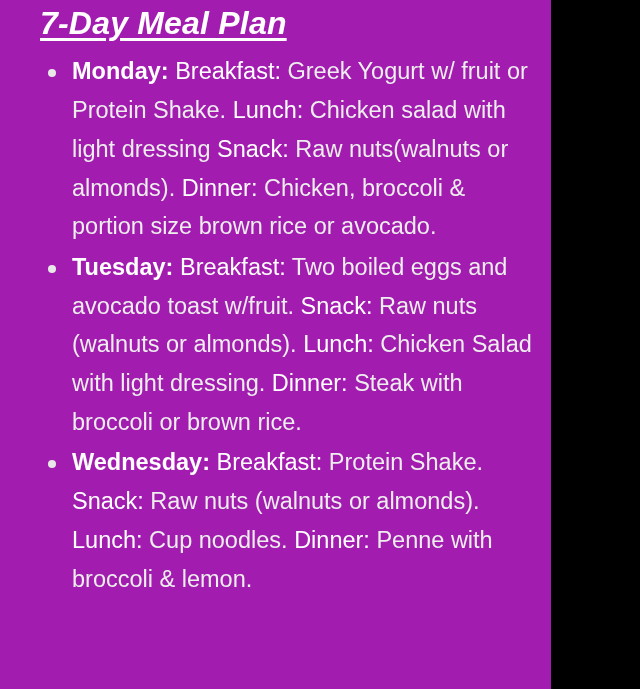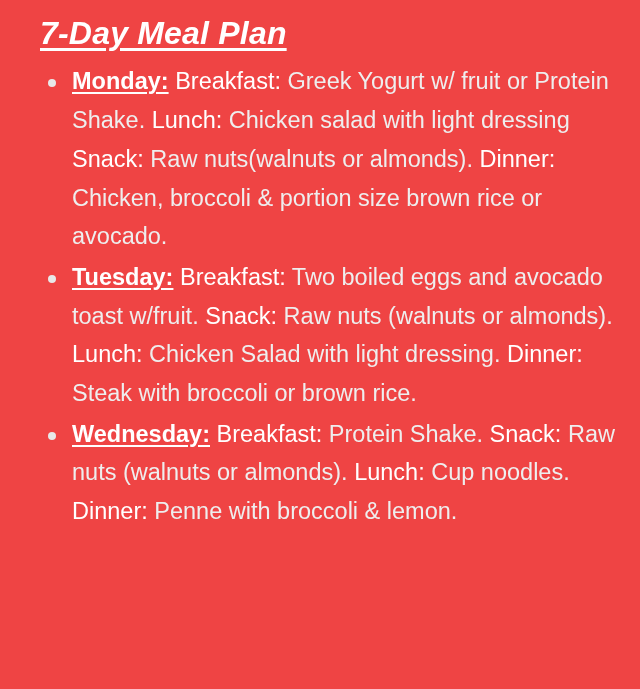--- a/index.html
+++ b/index.html
@@ -8,25 +8,25 @@
     background: #000000;
     width: 640px;
     height: 689px;
     overflow: hidden;
   }
   body {
     font-family: "Liberation Sans", sans-serif;
     color: #f2f2f2;
   }
   .page {
-    width: 640px;
+    width: 551px;
     height: 689px;
     box-sizing: border-box;
-    padding: 14px 18px 0 18px;
-    background: #ef4444;
+    padding: 4px 18px 0 18px;
+    background: #a21caf;
   }
   .doc-title {
     font-size: 32px;
     font-style: italic;
     font-weight: bold;
     text-decoration: underline;
     text-underline-offset: 4px;
     letter-spacing: 0.2px;
     margin: 0 0 10px 22px;
     color: #ffffff;
@@ -50,21 +50,20 @@
     position: absolute;
     left: 30px;
     top: 17px;
     width: 8px;
     height: 8px;
     border-radius: 50%;
     background: #e8e8e8;
   }
   .day-label {
     font-weight: bold;
-    text-decoration: underline;
     text-underline-offset: 3px;
     color: #ffffff;
   }
   .meal-label {
     font-weight: normal;
     color: #ffffff;
   }
   .meal-text {
     font-weight: normal;
   }

